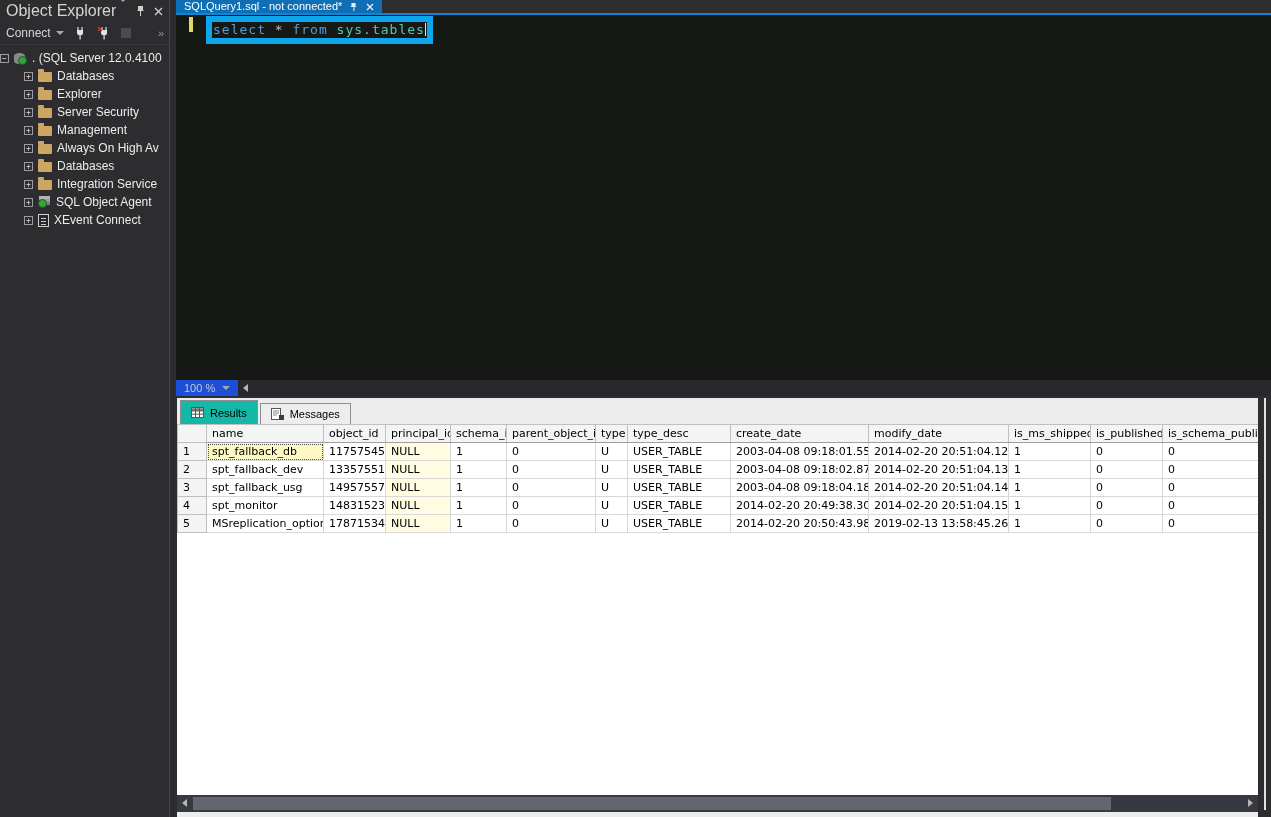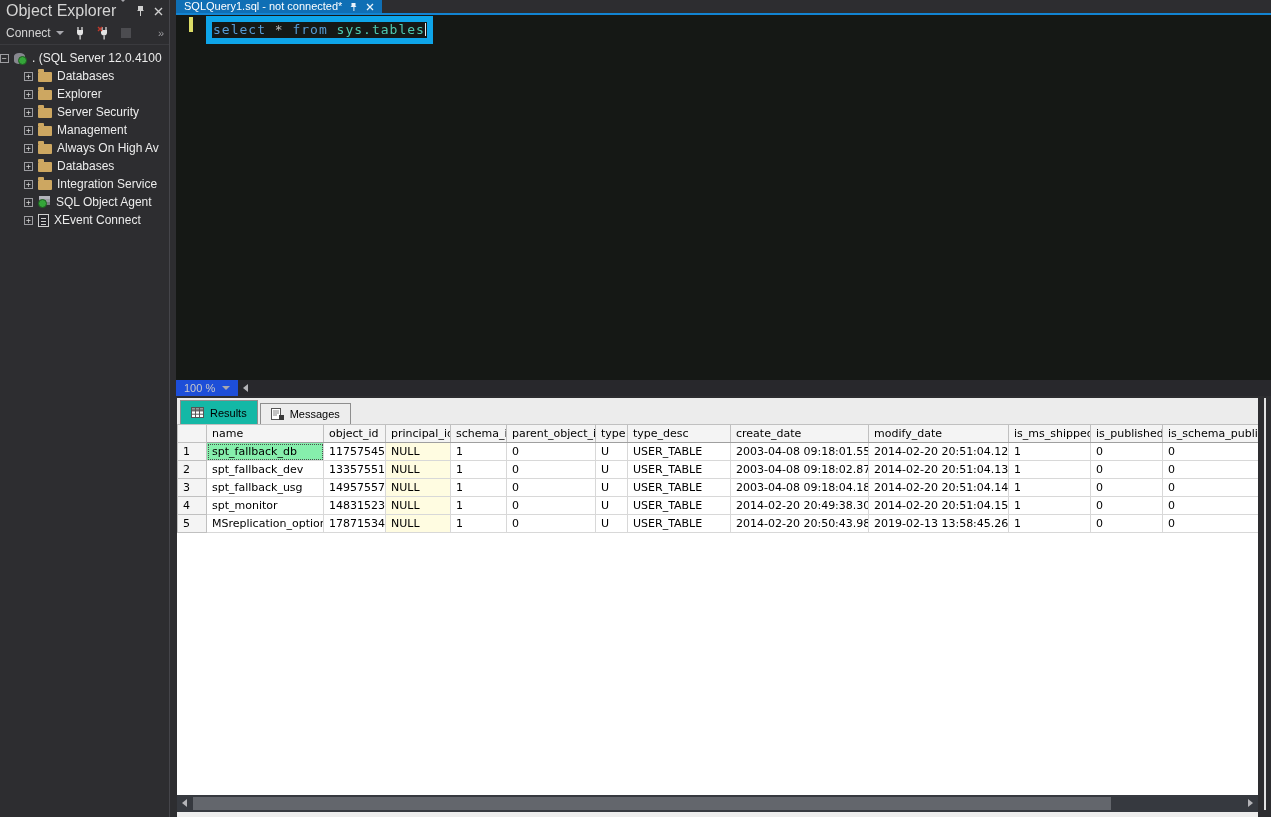--- a/index.html
+++ b/index.html
@@ -75,21 +75,21 @@
   .rtab{ display:flex; align-items:center; gap:6px; height:21px; padding:0 10px; border:1px solid #8e8e8e; border-bottom:none;
     background:#ededed; color:#000; font-size:11px; margin-right:2px; }
   .rtab.active{ background:#14b8a6; height:24px; z-index:2; }
   .grid-area{ position:absolute; left:0; top:26px; right:0; bottom:22px; background:#fff; overflow:hidden; }
   table.rgrid{ border-collapse:collapse; table-layout:fixed; width:1081px; font-family:"DejaVu Sans",sans-serif; font-size:11px; }
   .rgrid th, .rgrid td{ border:1px solid #d8d8d8; height:18px; padding:1px 5px; text-align:left; font-weight:normal;
     white-space:nowrap; overflow:hidden; color:#000; }
   .rgrid thead th{ background:#f4f4f4; border-color:#c0c0c0; border-bottom-color:#9f9f9f; }
   .rgrid td.rownum, .rgrid th.corner{ background:#f4f4f4; border-color:#c0c0c0; }
   .rgrid td.null-cell{ background:#fffce1; }
-  .rgrid td.selected{ background:#86efac; outline:1px dotted #4b4b4b; outline-offset:-2px;margin-left:26px; }
+  .rgrid td.selected{ background:#fef9c3; outline:1px dotted #4b4b4b; outline-offset:-2px;margin-left:26px; }
   .r-hscroll{ position:absolute; left:0; right:0; bottom:5px; height:17px; background:#36393f; }
   .r-thumb{ position:absolute; left:16px; top:2px; bottom:2px; width:918px; background:#63666c; }
   .r-left{ position:absolute; left:5px; top:4px; }
   .r-right{ position:absolute; right:5px; top:4px; }
   .r-bottom{ position:absolute; left:0; right:0; bottom:0; height:5px; background:#ededed; }
   .results-right-line{ position:absolute; left:1264px; top:398px; width:2px; height:412px; background:#e2e2e2; }
   svg{ display:block; }
 </style>
 </head>
 <body>

